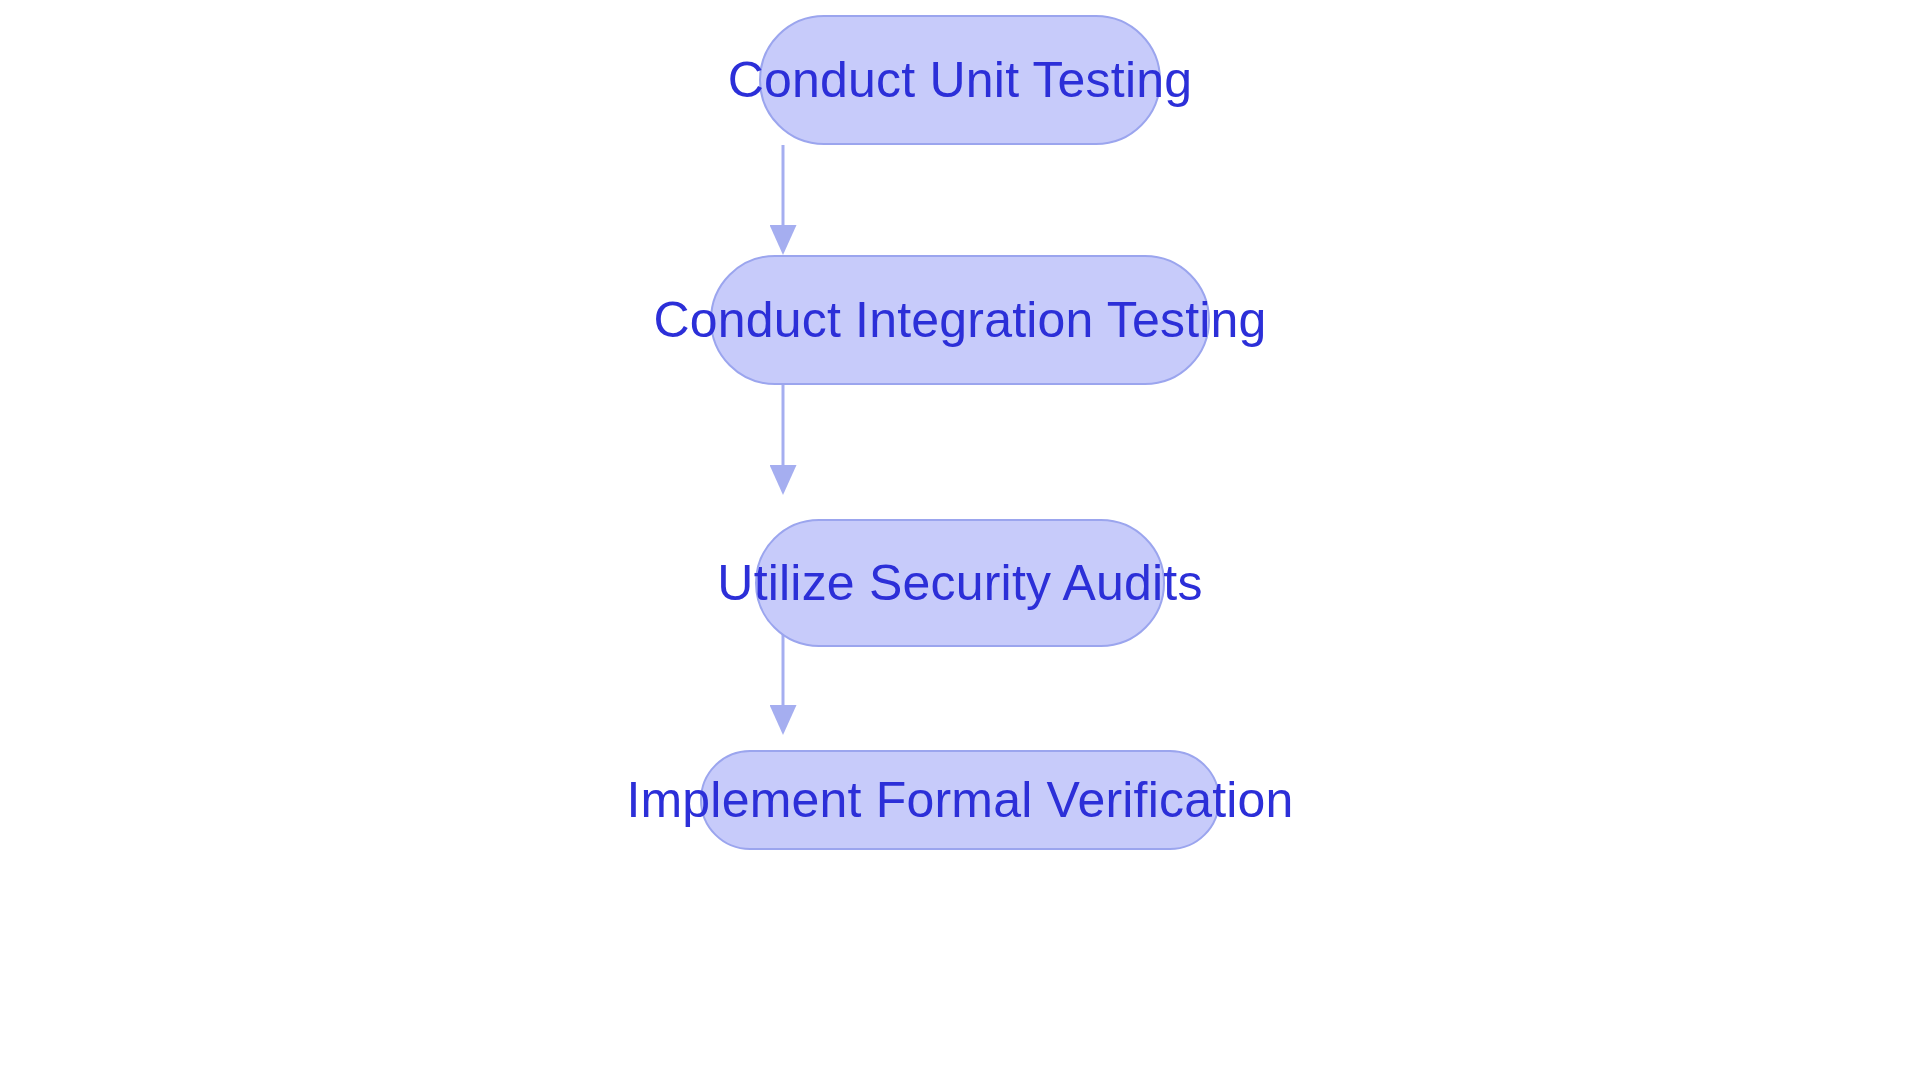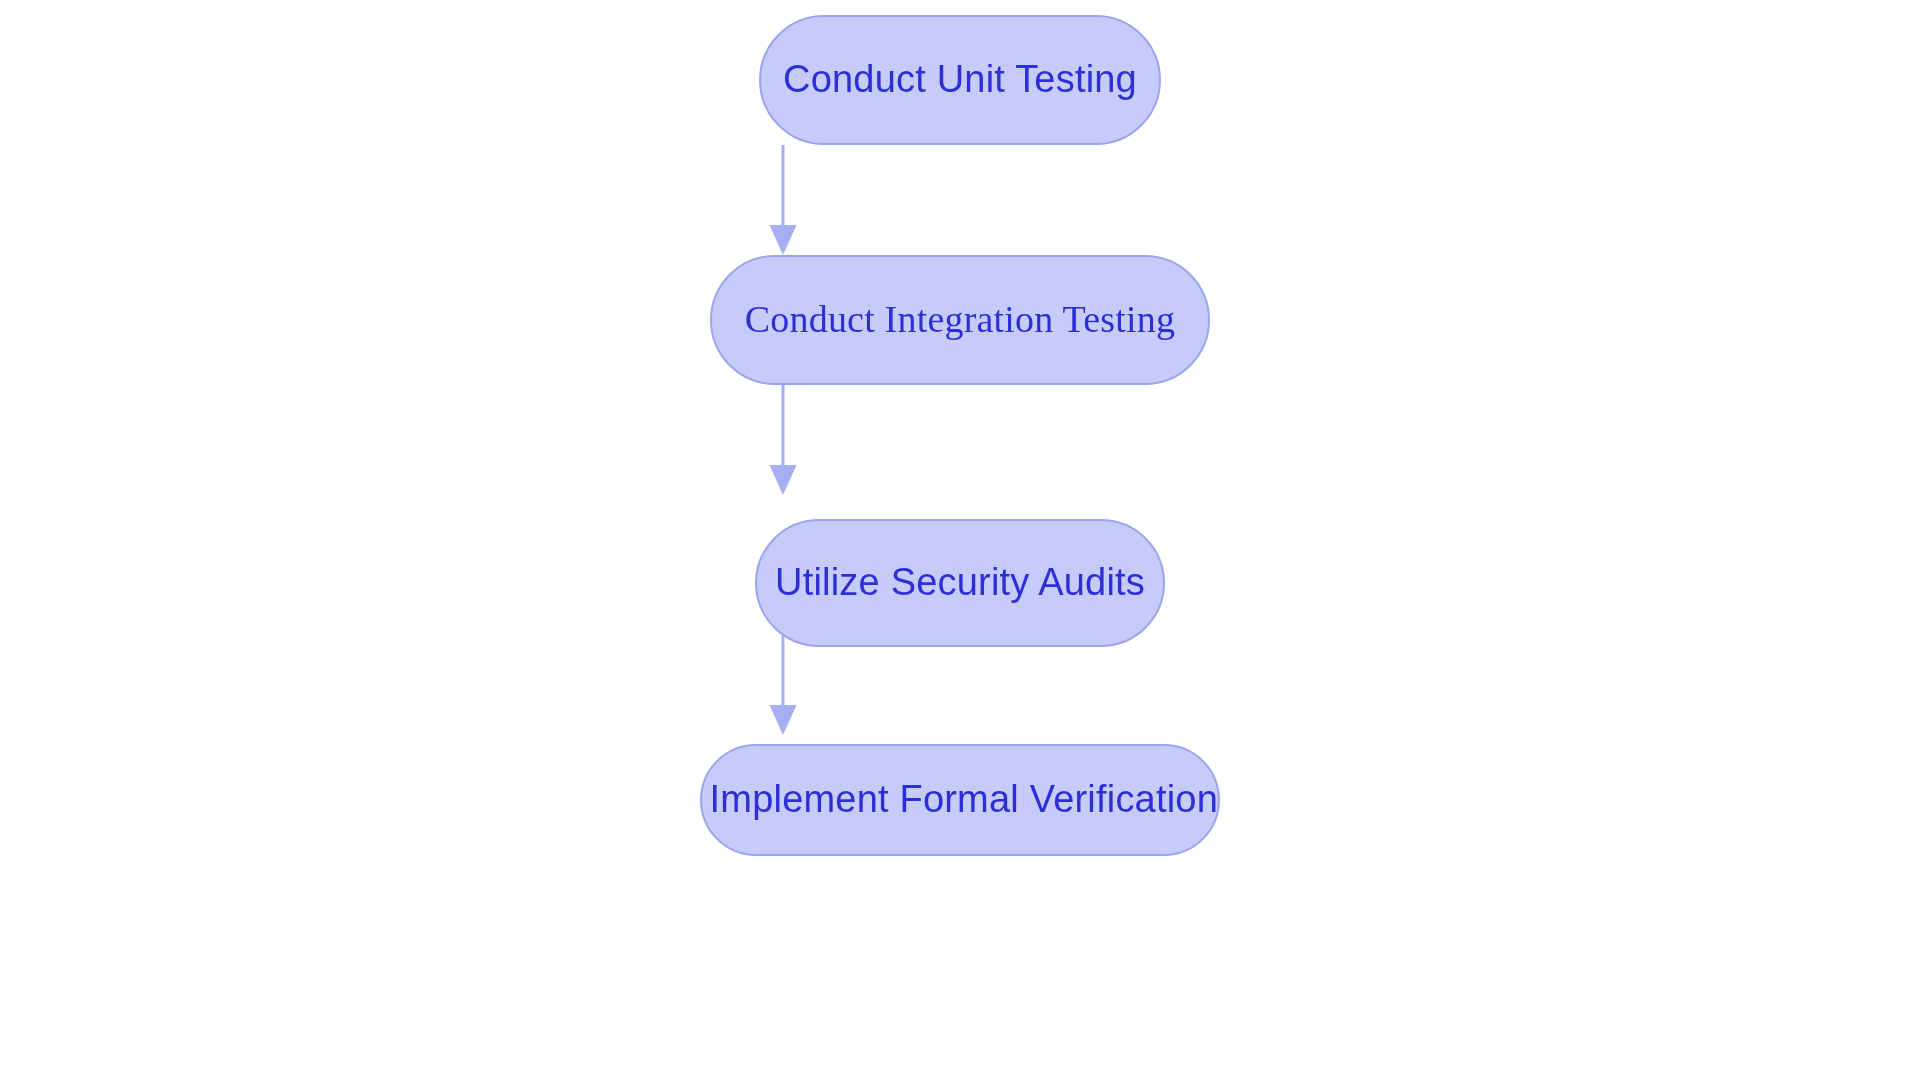--- a/index.html
+++ b/index.html
@@ -53,34 +53,34 @@
     font-size: 38px;
     font-weight: 400;
     letter-spacing: 0.2px;
     line-height: 1.1;
     white-space: nowrap;
     text-align: center;
   }
 
   .node-label {
     color: #2c2fd8;
-    font-size: 38px;
+    font-size: 50px;
     white-space: nowrap;
   }
 
   
   .node-row.r0 { top: 15px;  height: 130px; }
-  .node-row.r1 { top: 255px; height: 130px; font-family: Liberation Serif, serif; }
+  .node-row.r1 { top: 255px; height: 130px; }
   .node-row.r2 { top: 519px; height: 128px; }
   .node-row.r3 { top: 735px; height: 130px; }
 
   .node.n0 { width: 402px; height: 130px; }
   .node.n1 { width: 500px; height: 130px; }
   .node.n2 { width: 410px; height: 128px; }
-  .node.n3 { width: 520px; height: 112px; justify-content: flex-end; }
+  .node.n3 { width: 520px; height: 100px; }
 </style>
 </head>
 <body>
 
 <div id="flowchart">
 
   <svg class="edge-layer" width="1920" height="1083" viewBox="0 0 1920 1083">
     <defs>
       <marker id="arrowhead" markerWidth="10" markerHeight="9" refX="1" refY="4.5" orient="auto" markerUnits="strokeWidth">
         <path d="M0,0 L10,4.5 L0,9 z" fill="#a5aef0"></path>

